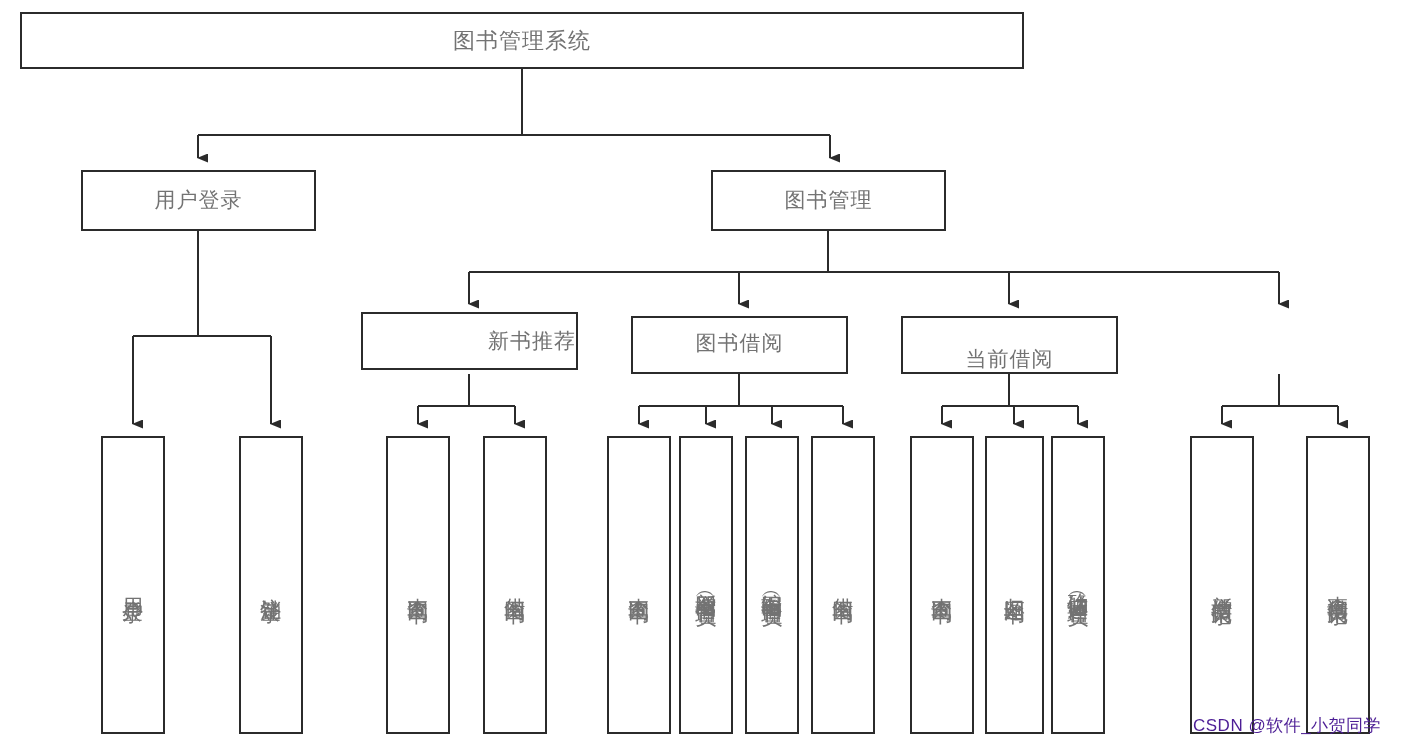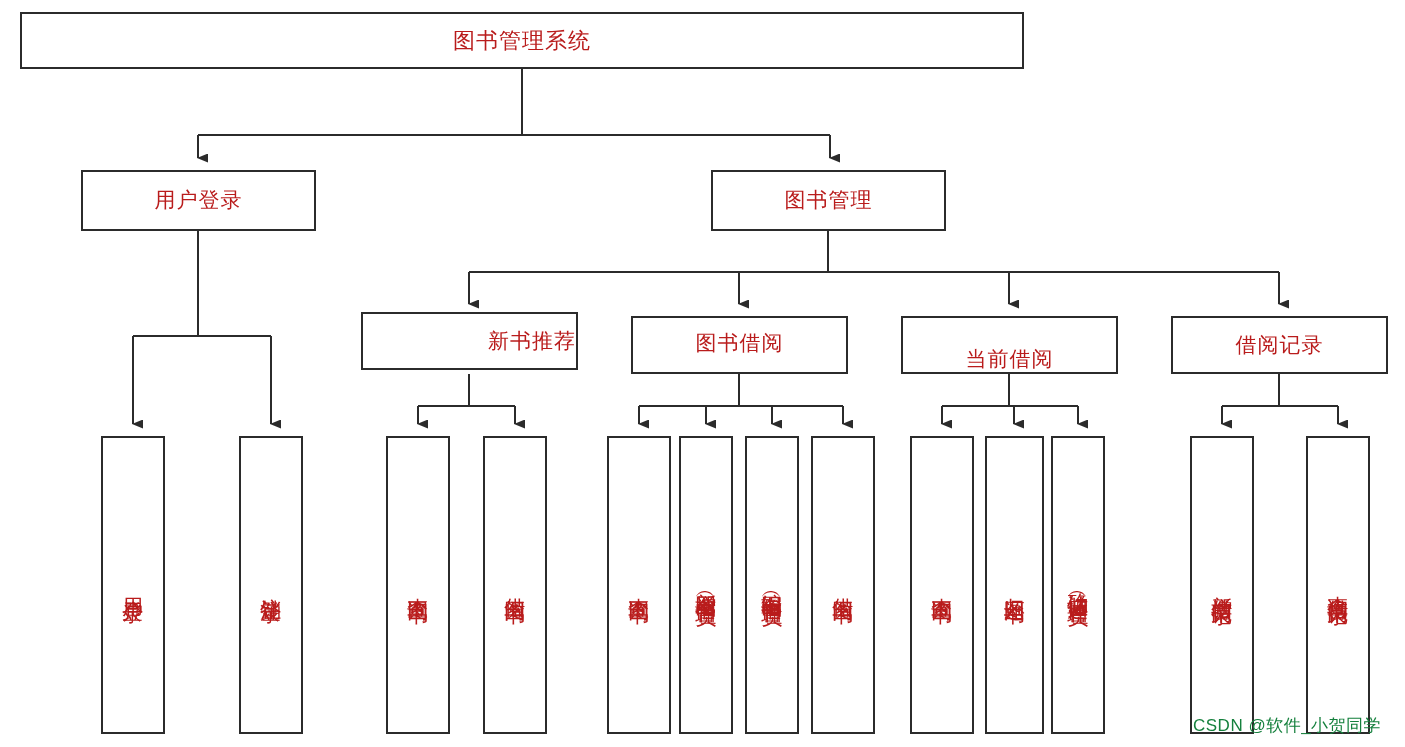--- a/index.html
+++ b/index.html
@@ -29,21 +29,21 @@
     display:flex;
     align-items:center;
     justify-content:center;
     z-index:2;
   }
   .node .cap{
     display:block;
     font-size:21px;
     line-height:1.25;
     letter-spacing:1px;
-    color:#b91c1c;
+    color:#737373;
     text-align:center;
     white-space:nowrap;
   }
   .node.leaf{
     align-items:center;
     justify-content:center;
   }
   .node.leaf .cap{
     writing-mode:vertical-rl;
     text-orientation:upright;
@@ -53,21 +53,21 @@
     letter-spacing:2px;
     white-space:nowrap;
     max-height:278px;
   }
   .node.root .cap{font-size:22px;}
   #watermark{
     position:absolute;
     left:1193px;
     top:714px;
     font-size:17px;
-    color:#15803d;
+    color:#4c1d95;
     letter-spacing:0.5px;
     white-space:nowrap;
     z-index:5;
   }
 </style>
 </head>
 <body>
 
 <div id="stage">
 
@@ -134,23 +134,20 @@
 
   <div class="node" style="left:361px;top:312px;width:217px;height:58px;justify-content:flex-end;">
     <span class="cap">新书推荐</span>
   </div>
   <div class="node" style="left:631px;top:316px;width:217px;height:58px;font-family:Liberation Mono, monospace;">
     <span class="cap">图书借阅</span>
   </div>
   <div class="node" style="left:901px;top:316px;width:217px;height:58px;align-items:flex-end;">
     <span class="cap">当前借阅</span>
   </div>
-  <div class="node" style="left:1171px;top:316px;width:217px;height:58px;">
-    <span class="cap">借阅记录</span>
-  </div>
 
   <div class="node leaf" style="left:101px;top:436px;width:64px;height:298px;">
     <span class="cap">用户登录</span>
   </div>
   <div class="node leaf" style="left:239px;top:436px;width:64px;height:298px;">
     <span class="cap">注销登录</span>
   </div>
   <div class="node leaf" style="left:386px;top:436px;width:64px;height:298px;">
     <span class="cap">查询图书</span>
   </div>

